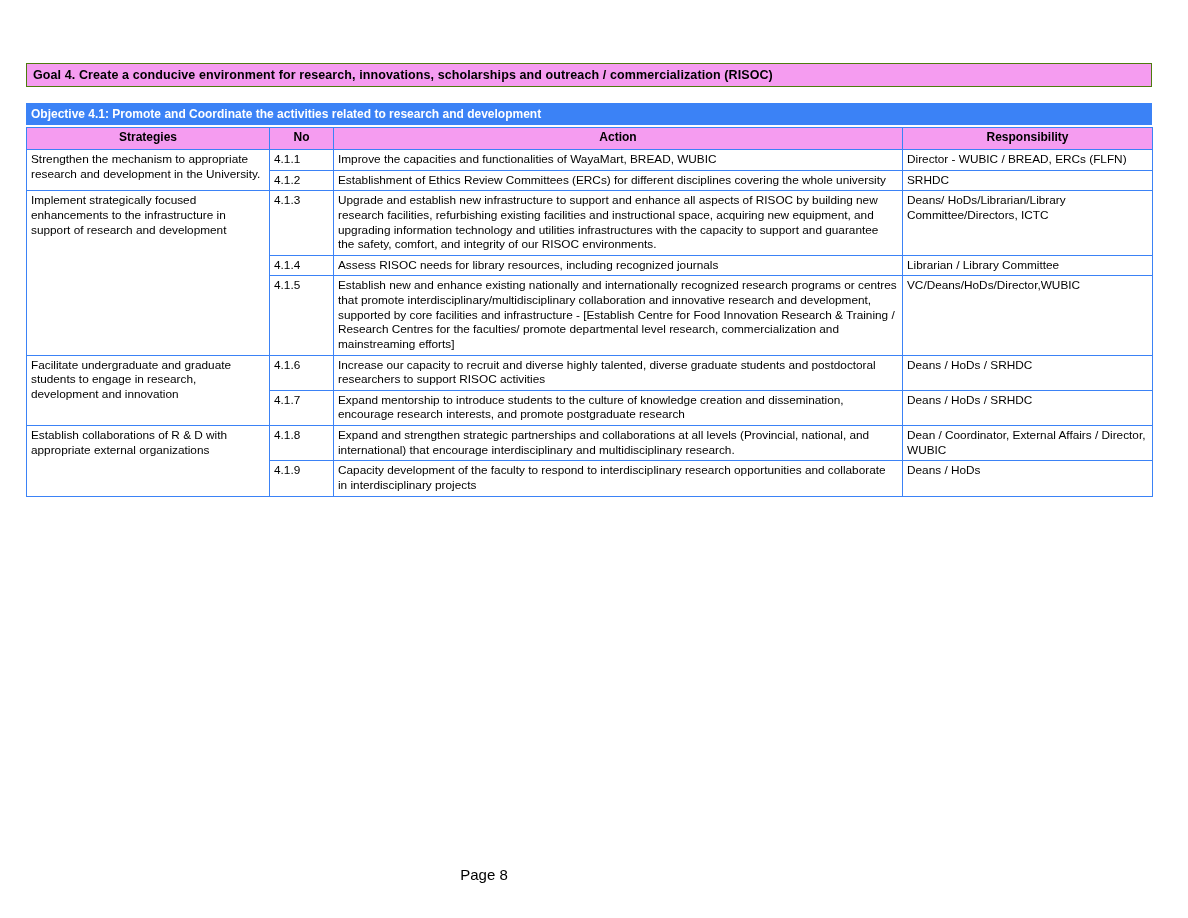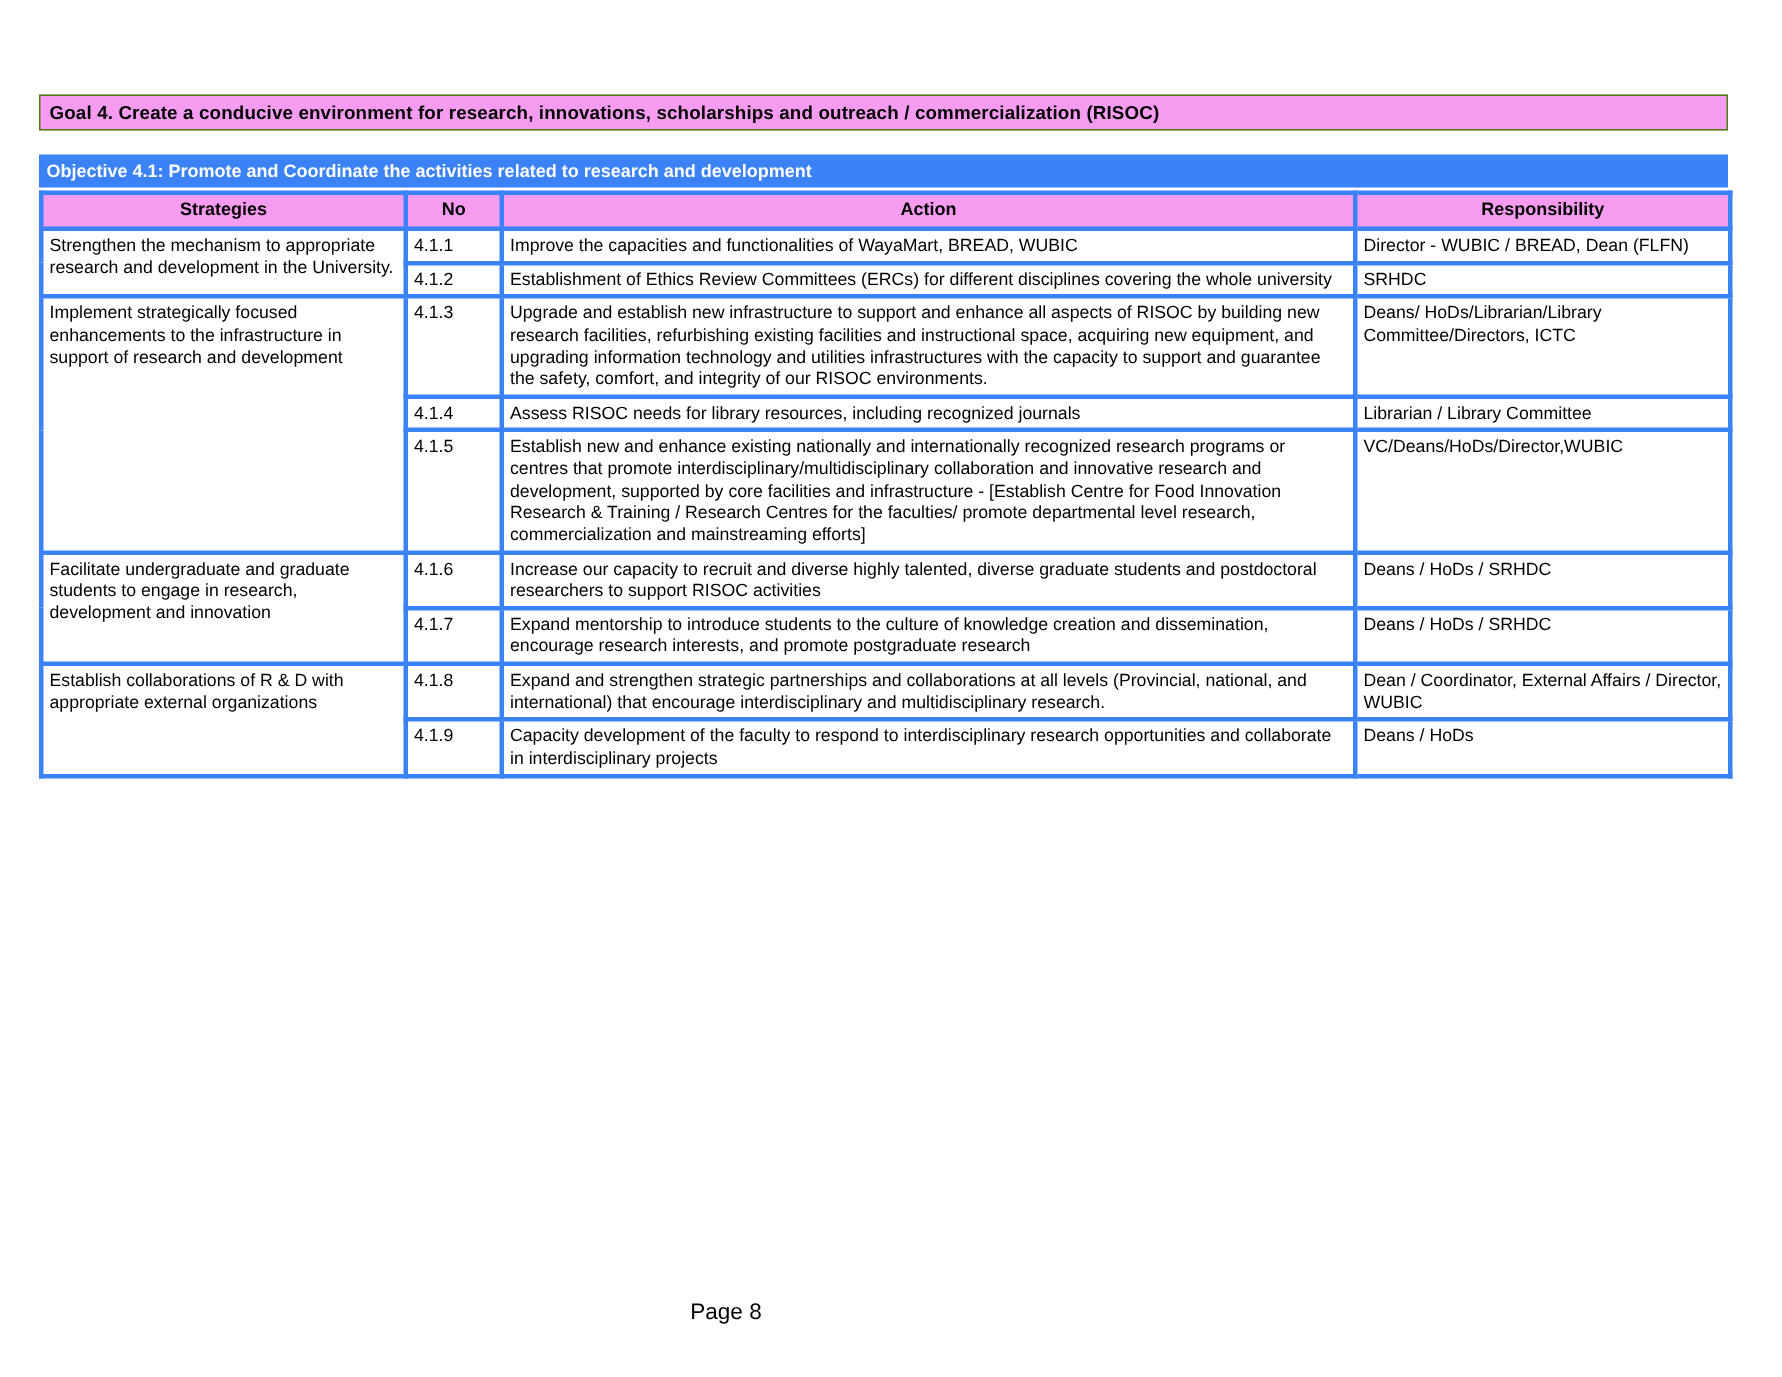--- a/index.html
+++ b/index.html
@@ -56,21 +56,21 @@
   table.matrix {
     position: absolute;
     left: 26px;
     top: 127px;
     width: 1126px;
     border-collapse: collapse;
     table-layout: fixed;
     font-size: 11.8px;
   }
   table.matrix th, table.matrix td {
-    border: 3px solid #3b82f6;
+    border: 1px solid #3b82f6;
     vertical-align: top;
     padding: 2px 4px 3px 4px;
     line-height: 1.24;
   }
   table.matrix thead th {
     background: #F59CF0;
     text-align: center;
     font-weight: bold;
     font-size: 12px;
     padding: 2px 4px 3px 4px;
@@ -118,21 +118,21 @@
         <th>No</th>
         <th>Action</th>
         <th>Responsibility</th>
       </tr>
     </thead>
     <tbody id="matrix-body">
         <tr>
           <td class="strategy-cell" rowspan="2">Strengthen the mechanism to appropriate research and development in the University.</td>
           <td class="no-cell">4.1.1</td>
           <td class="action-cell">Improve the capacities and functionalities of WayaMart, BREAD, WUBIC</td>
-          <td class="resp-cell">Director - WUBIC / BREAD, Dean (FLFN)</td>
+          <td class="resp-cell">Director - WUBIC / BREAD, ERCs (FLFN)</td>
         </tr>
         <tr>
           <td class="no-cell">4.1.2</td>
           <td class="action-cell">Establishment of Ethics Review Committees (ERCs) for different disciplines covering the whole university</td>
           <td class="resp-cell">SRHDC</td>
         </tr>
         <tr>
           <td class="strategy-cell" rowspan="3">Implement strategically focused enhancements to the infrastructure in support of research and development</td>
           <td class="no-cell">4.1.3</td>
           <td class="action-cell">Upgrade and establish new infrastructure to support and enhance all aspects of RISOC by building new research facilities, refurbishing existing facilities and instructional space, acquiring new equipment, and upgrading information technology and utilities infrastructures with the capacity to support and guarantee the safety, comfort, and integrity of our RISOC environments.</td>

